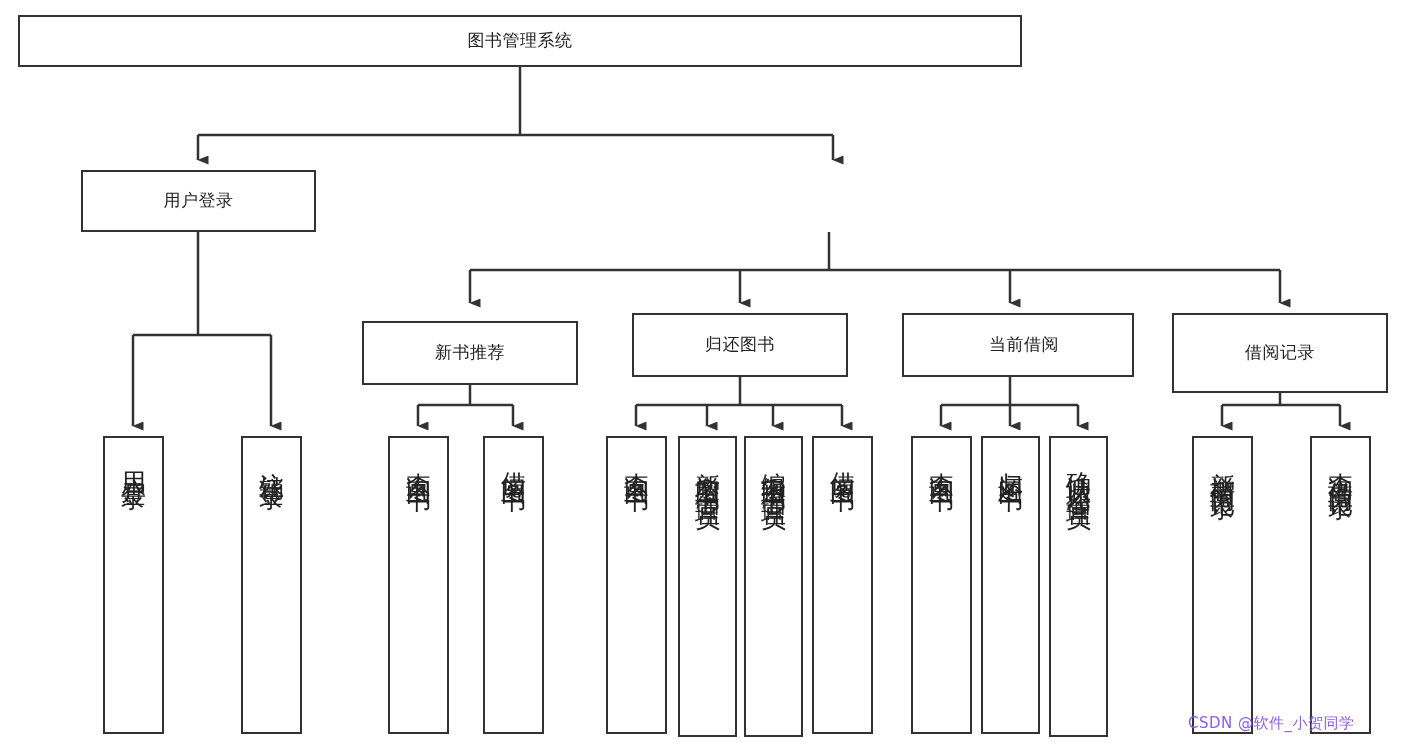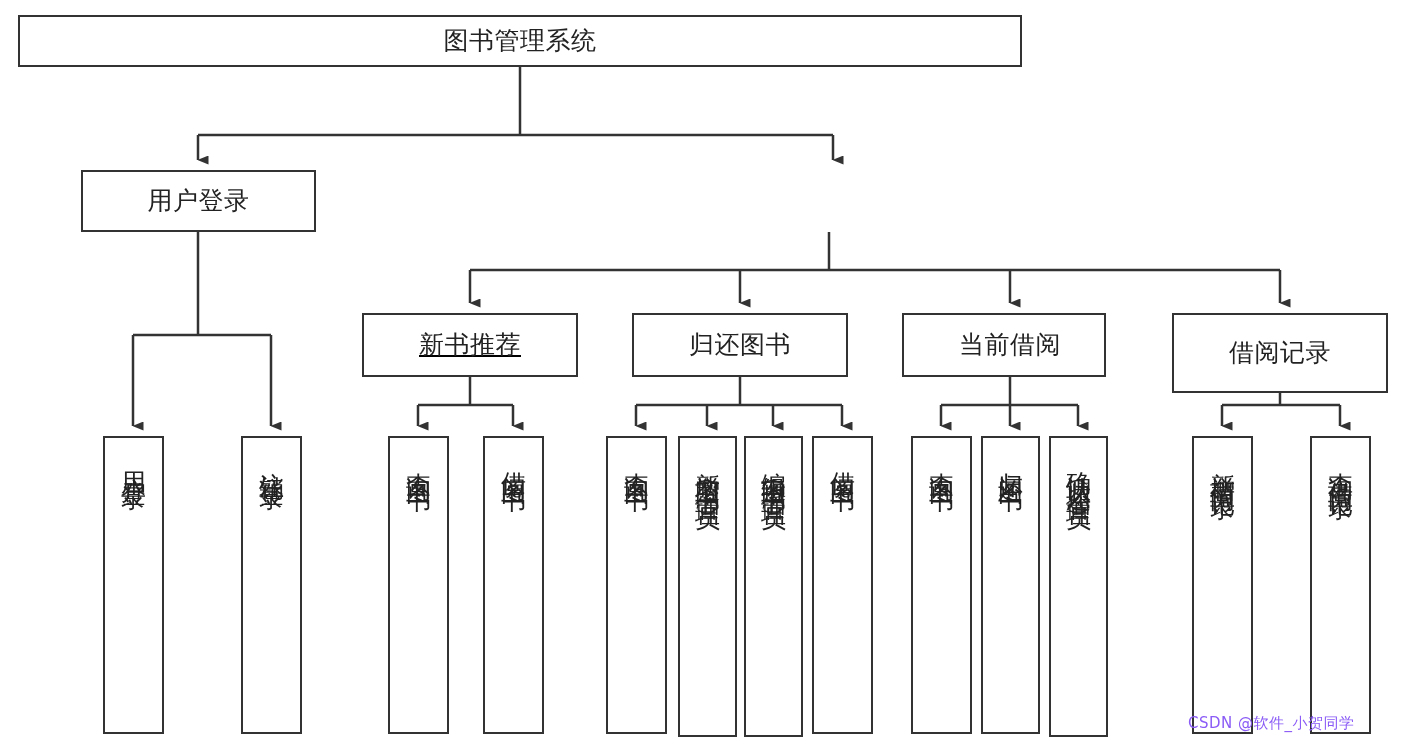--- a/index.html
+++ b/index.html
@@ -29,21 +29,21 @@
     position: absolute;
     box-sizing: border-box;
     border: 2.5px solid #333333;
     background: #ffffff;
     display: flex;
     align-items: center;
     justify-content: center;
     z-index: 3;
   }
   .node-label {
-    font-size: 25px;
+    font-size: 17px;
     color: #222222;
     line-height: 1.12;
     letter-spacing: 0.5px;
     white-space: nowrap;
     text-align: center;
   }
   
   .node.vertical {
     align-items: flex-start;
     justify-content: center;
@@ -125,29 +125,29 @@
 
   <div class="node" style="left:18px; top:15px; width:1004px; height:52px;">
     <span class="node-label">图书管理系统</span>
   </div>
 
   <div class="node" style="left:81px; top:170px; width:235px; height:62px;">
     <span class="node-label">用户登录</span>
   </div>
 
 
-  <div class="node" style="left:362px; top:313px; width:216px; height:64px;text-decoration:underline;">
+  <div class="node" style="left:362px; top:321px; width:216px; height:64px;">
     <span class="node-label">新书推荐</span>
   </div>
 
   <div class="node" style="left:632px; top:313px; width:216px; height:64px;">
     <span class="node-label">归还图书</span>
   </div>
 
-  <div class="node" style="left:902px; top:313px; width:204px; height:64px;padding-left:12px;">
+  <div class="node" style="left:902px; top:313px; width:232px; height:64px;padding-left:12px;">
     <span class="node-label">当前借阅</span>
   </div>
 
   <div class="node" style="left:1172px; top:313px; width:216px; height:80px;">
     <span class="node-label">借阅记录</span>
   </div>
 
   <div class="node vertical" style="left:103px; top:436px; width:61px; height:298px;">
     <span class="node-label">用户登录</span>
   </div>

